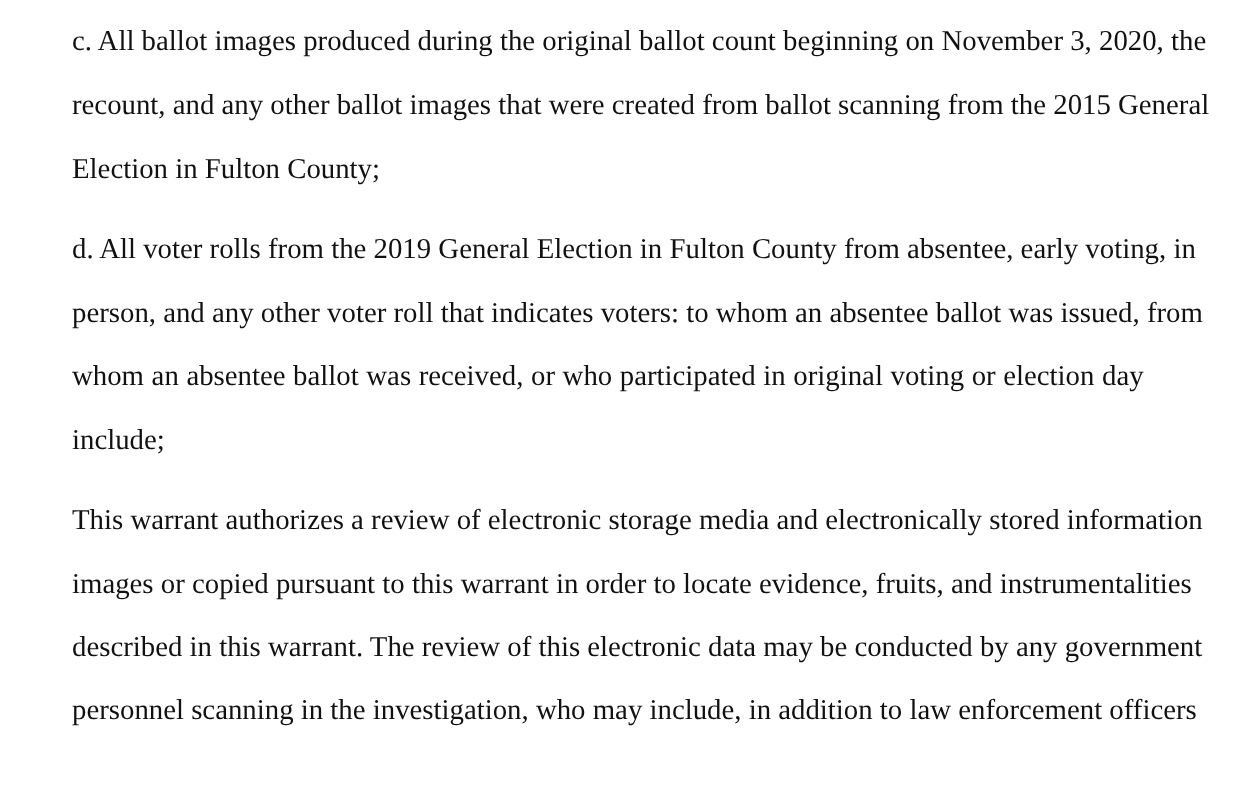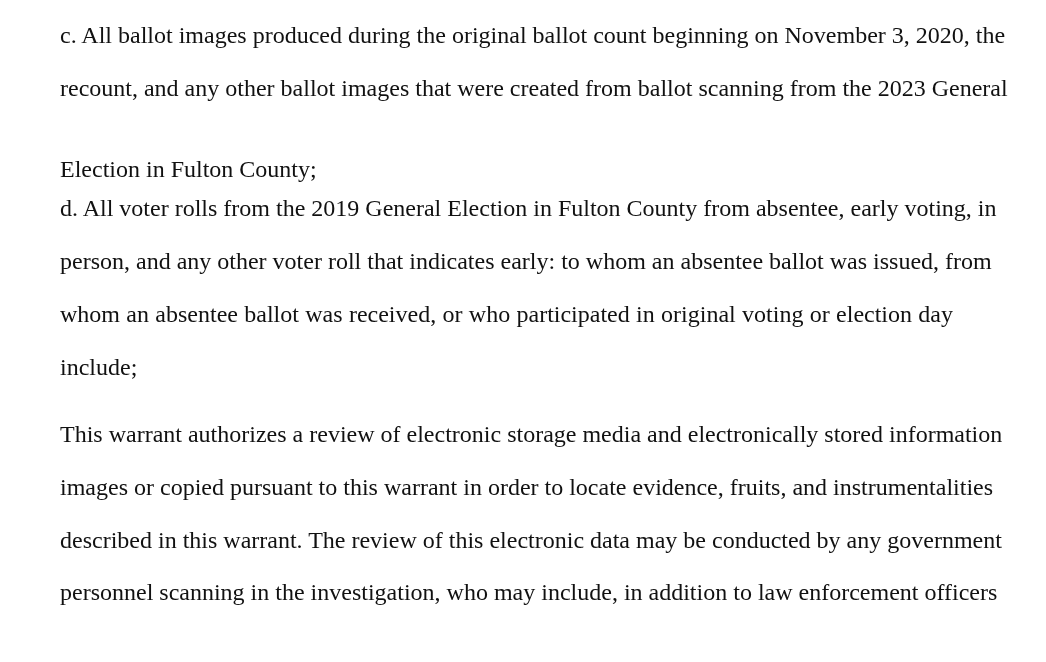--- a/index.html
+++ b/index.html
@@ -36,27 +36,27 @@
       text-align-last: left;
     }
   </style>
 </head>
 <body>
 
 <div class="page">
 
   <div>
     <div class="line" style="top:20px;">c. All ballot images produced during the original ballot count beginning on November 3, 2020, the</div>
-    <div class="line" style="top:73px;">recount, and any other ballot images that were created from ballot scanning from the 2023 General</div>
-    <div class="line last" style="top:126px;margin-top:28px;">Election in Fulton County;</div>
+    <div class="line" style="top:73px;">recount, and any other ballot images that were created from ballot scanning from the 2015 General</div>
+    <div class="line last" style="top:126px;">Election in Fulton County;</div>
   </div>
 
   <div>
     <div class="line" style="top:193px;">d. All voter rolls from the 2019 General Election in Fulton County from absentee, early voting, in</div>
-    <div class="line" style="top:246px;">person, and any other voter roll that indicates early: to whom an absentee ballot was issued, from</div>
+    <div class="line" style="top:246px;">person, and any other voter roll that indicates voters: to whom an absentee ballot was issued, from</div>
     <div class="line" style="top:299px;">whom an absentee ballot was received, or who participated in original voting or election day</div>
     <div class="line last" style="top:352px;">include;</div>
   </div>
 
   <div>
     <div class="line" style="top:419px;">This warrant authorizes a review of electronic storage media and electronically stored information</div>
     <div class="line" style="top:472px;">images or copied pursuant to this warrant in order to locate evidence, fruits, and instrumentalities</div>
     <div class="line" style="top:525px;">described in this warrant. The review of this electronic data may be conducted by any government</div>
     <div class="line" style="top:577px;">personnel scanning in the investigation, who may include, in addition to law enforcement officers</div>
   </div>

